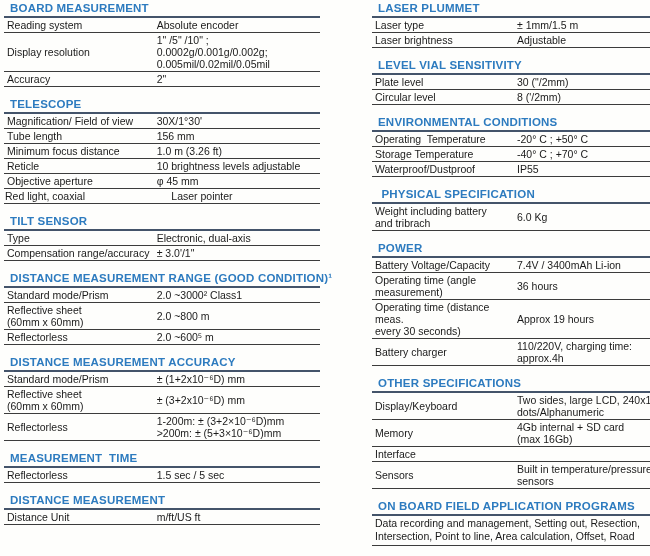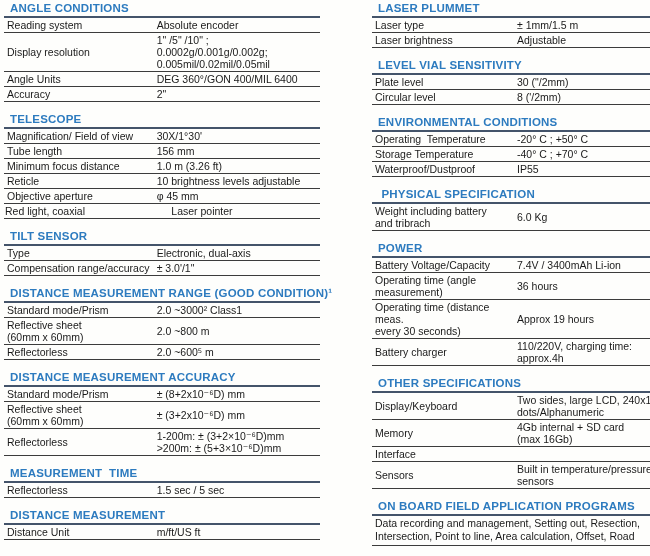--- a/index.html
+++ b/index.html
@@ -34,37 +34,33 @@
     font-size:10.5px; line-height:13px; padding:1px 2px 2px 3px;
     border-bottom:1px solid var(--rule); white-space:pre-wrap;
   }
 </style>
 </head>
 <body>
 
 <div class="page">
   <div class="col col-left">
       <section class="spec-section">
-        <h2 class="sec-title">ANGLE CONDITIONS</h2>
+        <h2 class="sec-title">BOARD MEASUREMENT</h2>
         <div class="sec-table">
           <div class="row">
             <div class="cell label">Reading system</div>
             <div class="cell value">Absolute encoder</div>
           </div>
           <div class="row">
             <div class="cell label">Display resolution</div>
             <div class="cell value">1" /5" /10" ;
 0.0002g/0.001g/0.002g;
 0.005mil/0.02mil/0.05mil</div>
           </div>
           <div class="row">
-            <div class="cell label">Angle Units</div>
-            <div class="cell value">DEG 360°/GON 400/MIL 6400</div>
-          </div>
-          <div class="row">
             <div class="cell label">Accuracy</div>
             <div class="cell value">2"</div>
           </div>
         </div>
       </section>
       <section class="spec-section">
         <h2 class="sec-title">TELESCOPE</h2>
         <div class="sec-table">
           <div class="row">
             <div class="cell label">Magnification/ Field of view</div>
@@ -121,21 +117,21 @@
             <div class="cell label">Reflectorless</div>
             <div class="cell value">2.0 ~600⁵ m</div>
           </div>
         </div>
       </section>
       <section class="spec-section">
         <h2 class="sec-title">DISTANCE MEASUREMENT ACCURACY</h2>
         <div class="sec-table">
           <div class="row">
             <div class="cell label">Standard mode/Prism</div>
-            <div class="cell value">± (8+2x10⁻⁶D) mm</div>
+            <div class="cell value">± (1+2x10⁻⁶D) mm</div>
           </div>
           <div class="row">
             <div class="cell label">Reflective sheet
 (60mm x 60mm)</div>
             <div class="cell value">± (3+2x10⁻⁶D) mm</div>
           </div>
           <div class="row">
             <div class="cell label">Reflectorless</div>
             <div class="cell value">1-200m: ± (3+2×10⁻⁶D)mm
 &gt;200m: ± (5+3×10⁻⁶D)mm</div>

